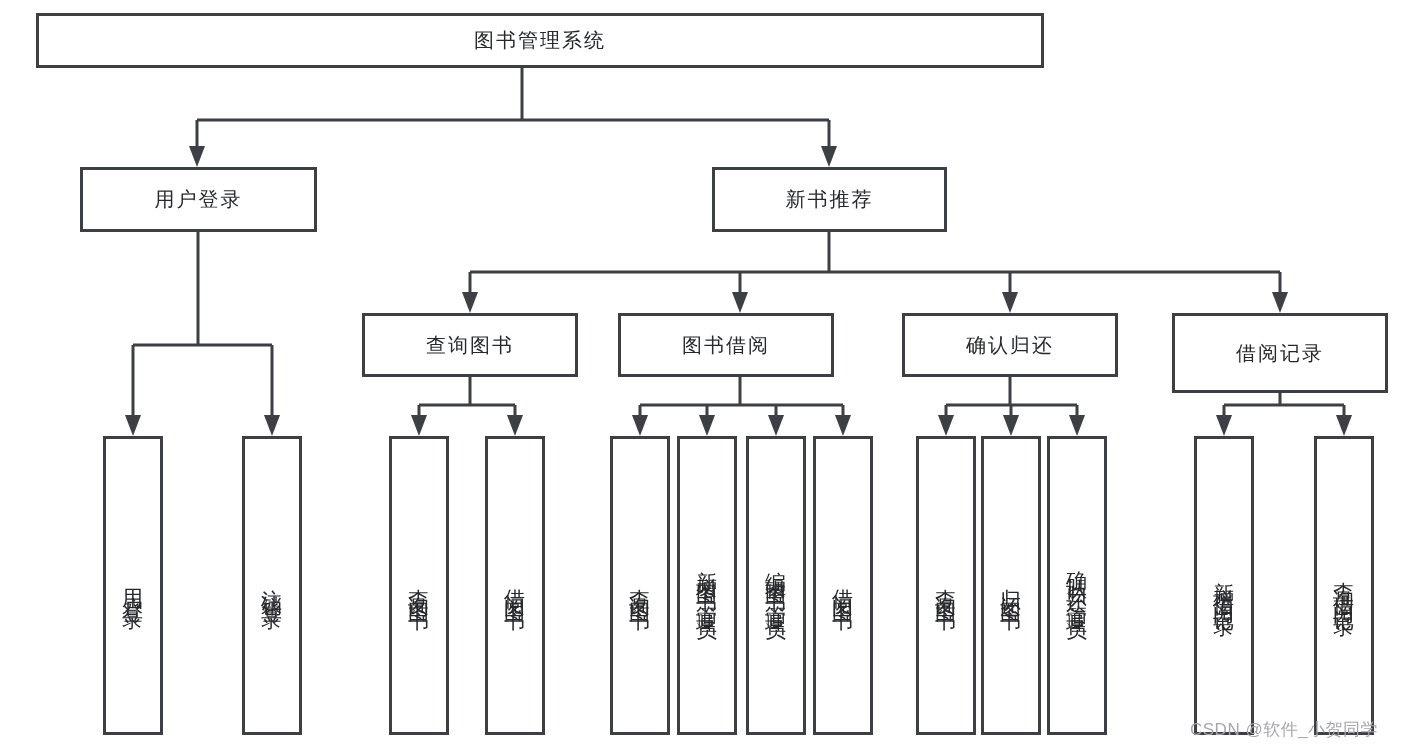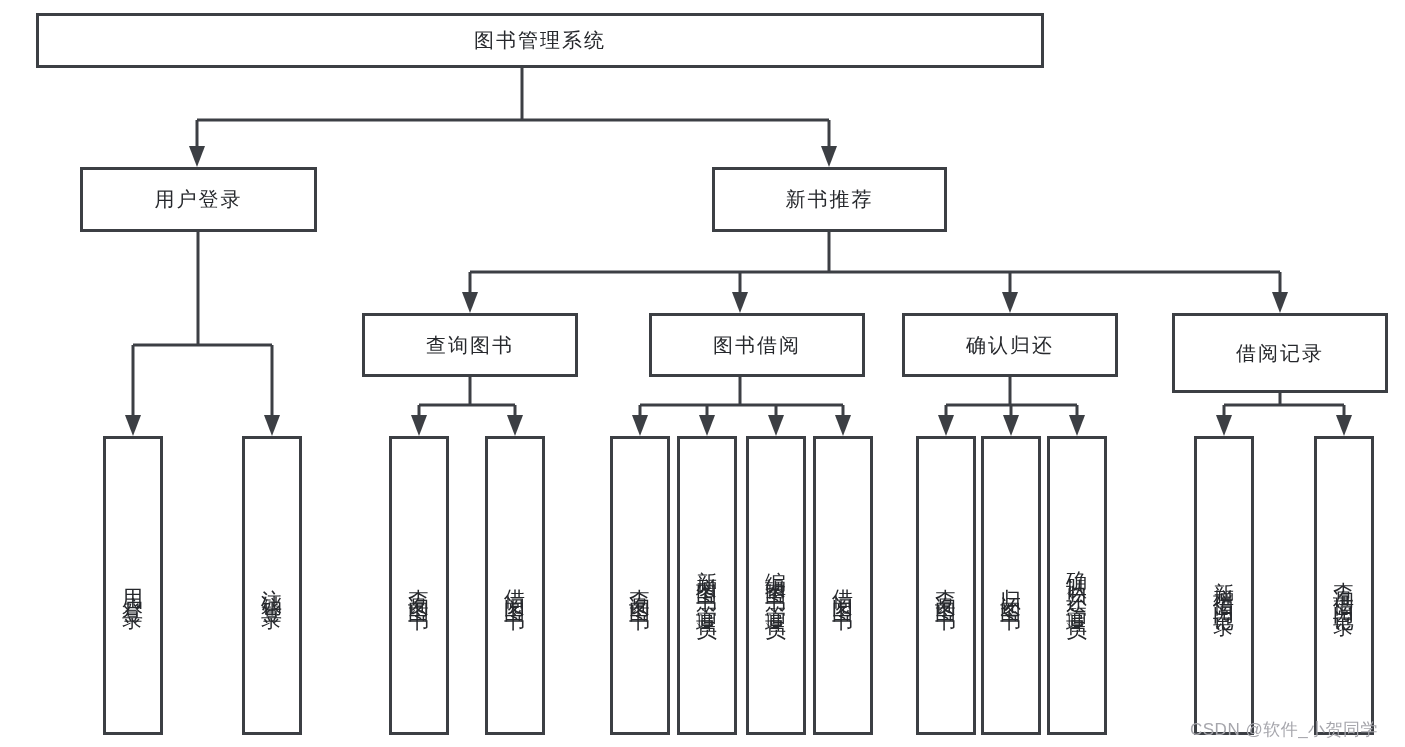--- a/index.html
+++ b/index.html
@@ -131,21 +131,21 @@
   <div class="node h" style="left:80px; top:167px; width:237px; height:65px;">
     <span>用户登录</span>
   </div>
   <div class="node h" style="left:712px; top:167px; width:235px; height:65px;">
     <span>新书推荐</span>
   </div>
 
   <div class="node h" style="left:362px; top:313px; width:216px; height:64px;">
     <span>查询图书</span>
   </div>
-  <div class="node h" style="left:649px; top:313px; width:216px; height:64px;">
+  <div class="node h" style="left:618px; top:313px; width:216px; height:64px;">
     <span>图书借阅</span>
   </div>
   <div class="node h" style="left:902px; top:313px; width:216px; height:64px;">
     <span>确认归还</span>
   </div>
   <div class="node h" style="left:1172px; top:313px; width:216px; height:80px;">
     <span>借阅记录</span>
   </div>
 
   <div class="node v" style="left:103px; top:436px; width:60px; height:299px;">

